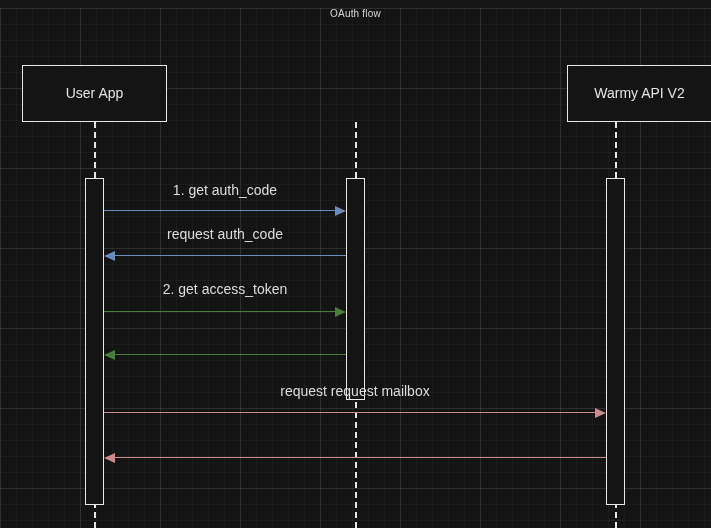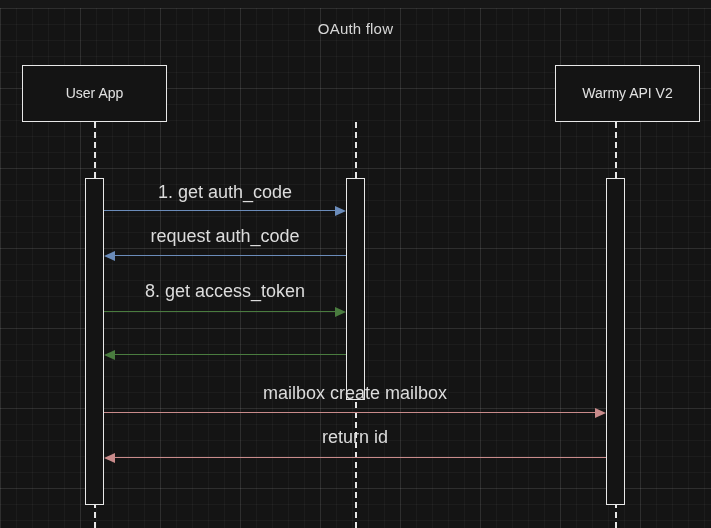--- a/index.html
+++ b/index.html
@@ -24,25 +24,25 @@
   }
   #topstrip {
     position: absolute;
     left: 0; top: 0;
     width: 711px; height: 8px;
     background: #171717;
   }
   .title {
     position: absolute;
     left: 0;
-    top: 20px;
+    top: 8px;
     width: 711px;
     text-align: center;
     color: #d6d6d6;
-    font-size: 15px;
+    font-size: 10px;
     letter-spacing: 0.2px;
   }
   .actor-box {
     position: absolute;
     box-sizing: border-box;
     border: 1px solid #e8e8e8;
     background: #141414;
     color: #e2e2e2;
     font-size: 14px;
     display: flex;
@@ -76,21 +76,21 @@
   }
   .arrowhead.right {
     border-left: 11px solid currentColor;
   }
   .arrowhead.left {
     border-right: 11px solid currentColor;
   }
   .msg-label {
     position: absolute;
     color: #dcdcdc;
-    font-size: 18px;
+    font-size: 14px;
     text-align: center;
     white-space: nowrap;
   }
 </style>
 </head>
 <body>
 
 <div id="canvas">
 
   <div id="topstrip"></div>
@@ -103,40 +103,39 @@
 
   <div class="activation" style="left:85px; top:178px; width:19px; height:327px;"></div>
   <div class="activation" style="left:346px; top:178px; width:19px; height:222px;"></div>
   <div class="activation" style="left:606px; top:178px; width:19px; height:327px;"></div>
 
   <div class="actor-box" style="left:22px; top:65px; width:145px; height:57px;">
     <span>User App</span>
   </div>
 
 
-  <div class="actor-box" style="left:555px; top:65px; width:145px; height:57px;">
+  <div class="actor-box" style="left:567px; top:65px; width:145px; height:57px;">
     <span>Warmy API V2</span>
   </div>
 
   <div class="msg-label" style="left:104px; top:182px; width:242px;">1. get auth_code</div>
   <div class="msg-line" style="color:#6b8cba; left:104px; top:210px; width:233px;"></div>
   <div class="arrowhead right" style="color:#6b8cba; left:335px; top:205.5px;"></div>
 
   <div class="msg-label" style="left:104px; top:226px; width:242px;">request auth_code</div>
   <div class="msg-line" style="color:#6b8cba; left:115px; top:255px; width:231px;"></div>
   <div class="arrowhead left" style="color:#6b8cba; left:104px; top:250.5px;"></div>
 
-  <div class="msg-label" style="left:104px; top:281px; width:242px;">8. get access_token</div>
+  <div class="msg-label" style="left:104px; top:281px; width:242px;">2. get access_token</div>
   <div class="msg-line" style="color:#4a7c3f; left:104px; top:311px; width:233px;"></div>
   <div class="arrowhead right" style="color:#4a7c3f; left:335px; top:306.5px;"></div>
 
   <div class="msg-line" style="color:#4a7c3f; left:115px; top:354px; width:231px;"></div>
   <div class="arrowhead left" style="color:#4a7c3f; left:104px; top:349.5px;"></div>
 
-  <div class="msg-label" style="left:104px; top:383px; width:502px;">mailbox create mailbox</div>
+  <div class="msg-label" style="left:104px; top:383px; width:502px;">request request mailbox</div>
   <div class="msg-line" style="color:#c98b8b; left:104px; top:412px; width:493px;"></div>
   <div class="arrowhead right" style="color:#c98b8b; left:595px; top:407.5px;"></div>
 
-  <div class="msg-label" style="left:104px; top:427px; width:502px;">return id</div>
   <div class="msg-line" style="color:#c98b8b; left:115px; top:457px; width:491px;"></div>
   <div class="arrowhead left" style="color:#c98b8b; left:104px; top:452.5px;"></div>
 
 </div>
 
 </body></html>

